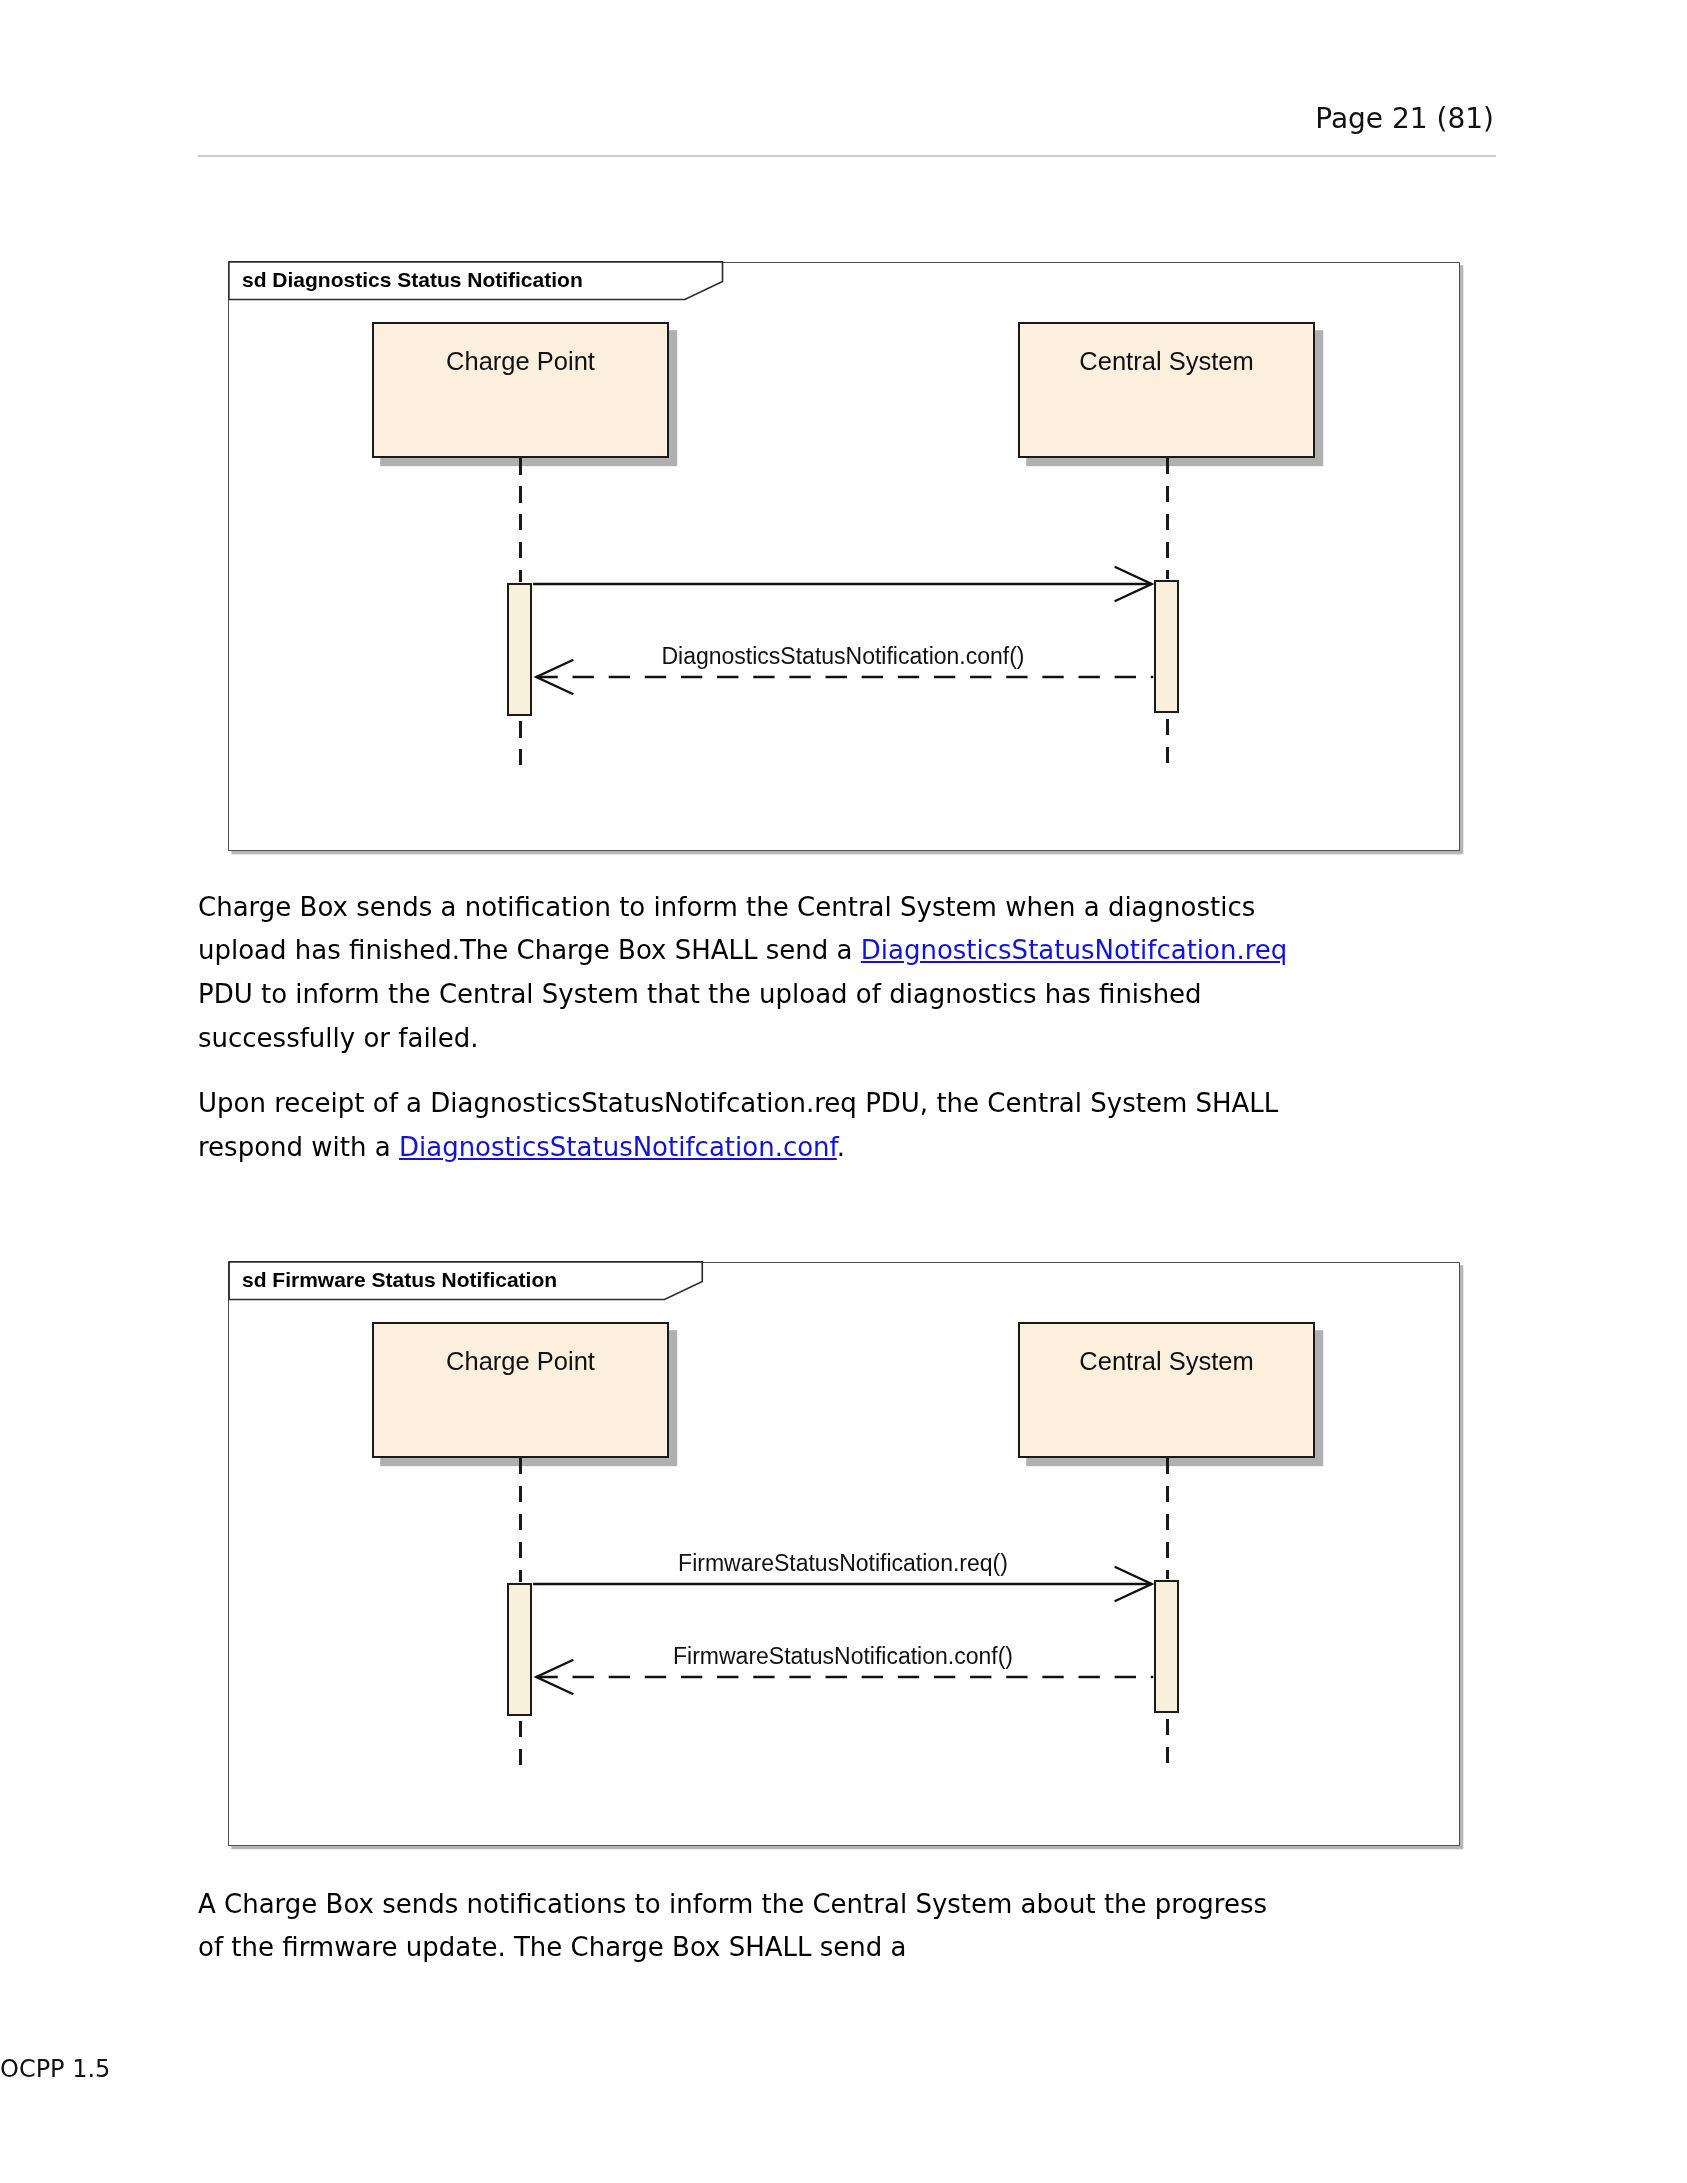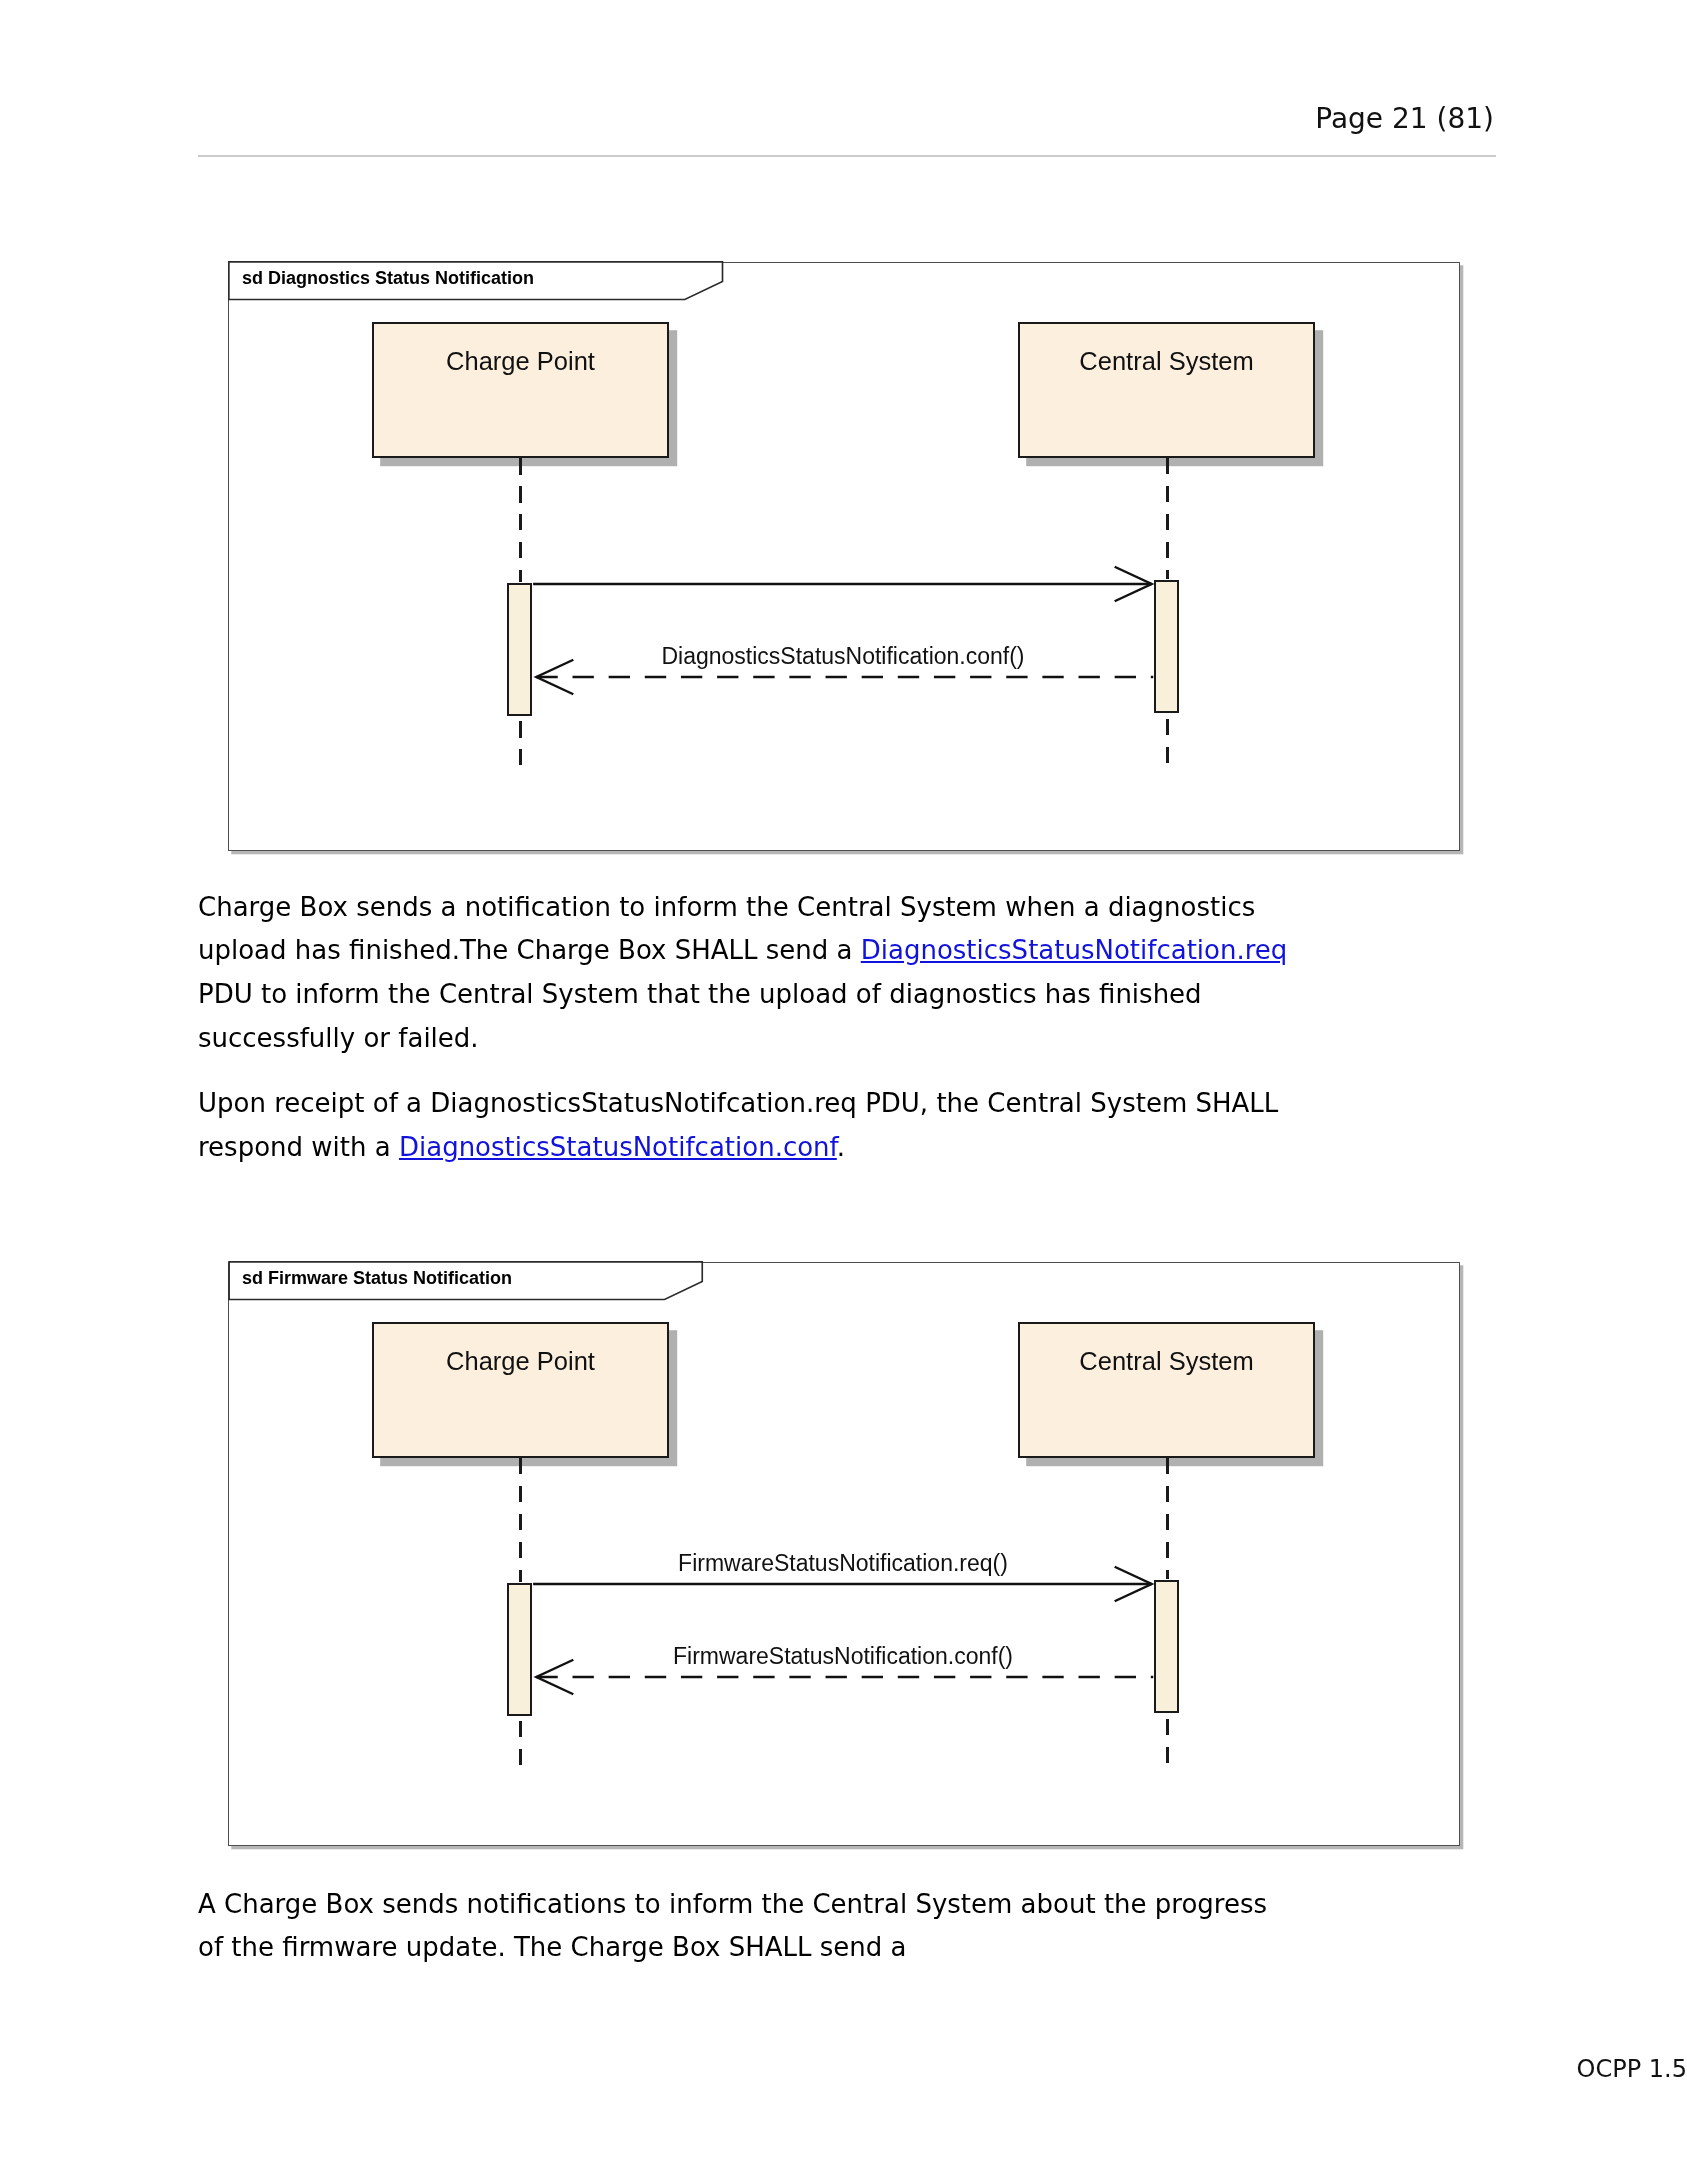--- a/index.html
+++ b/index.html
@@ -3,37 +3,37 @@
 <meta charset="utf-8">
 <style>
   html,body{margin:0;padding:0;background:#ffffff;}
   .page{position:relative;width:1687px;height:2183px;background:#ffffff;overflow:hidden;
         font-family:"DejaVu Sans", sans-serif;color:#000;padding-left:7px;}
 
   
   .hdr{position:absolute;left:198px;top:102px;width:1296px;text-align:right;
        font-size:28px;color:#111;}
   .hdr-rule{position:absolute;left:198px;top:155px;width:1298px;height:1.6px;background:#cccccc;}
-  .footer{position:absolute;left:0;top:2055px;width:1687px;text-align:right;font-size:24px;color:#111;}
+  .footer{position:absolute;left:0;top:2055px;width:1687px;text-align:left;font-size:24px;color:#111;}
 
   
   .h2{position:absolute;left:198px;font-family:"Liberation Sans", sans-serif;
       font-weight:bold;font-size:35px;color:#6d9cae;white-space:nowrap;}
   .h44{top:185px;}
   .h45{top:1193px;}
   .h-num{margin-right:38px;}
 
   
   .frame{position:absolute;left:228px;width:1230px;background:#ffffff;
          border:1.6px solid #4f4f4f;box-shadow:3.3px 3.3px 0 #b6b6b6;}
   .frame1{top:262px;height:587px;}
   .frame2{top:1262px;height:582px;}
   .tab-svg{position:absolute;left:-1.6px;top:-1.6px;}
   .tab-label{position:absolute;left:13px;top:5px;font-family:"Liberation Sans", sans-serif;
-             font-weight:bold;font-size:18px;color:#000;white-space:nowrap;}
+             font-weight:bold;font-size:21px;color:#000;white-space:nowrap;}
 
   
   .actor-box{position:absolute;top:59px;width:297px;height:136px;box-sizing:border-box;
              background:#fcefdd;border:2.5px solid #1a1a1a;box-shadow:8.2px 8.2px 0 #b0b0b0;
              text-align:center;padding-top:23px;font-family:"Liberation Sans", sans-serif;
              font-size:25.5px;color:#111;}
   .actor-cp{left:143px;}
   .actor-cs{left:789px;}
 
   

